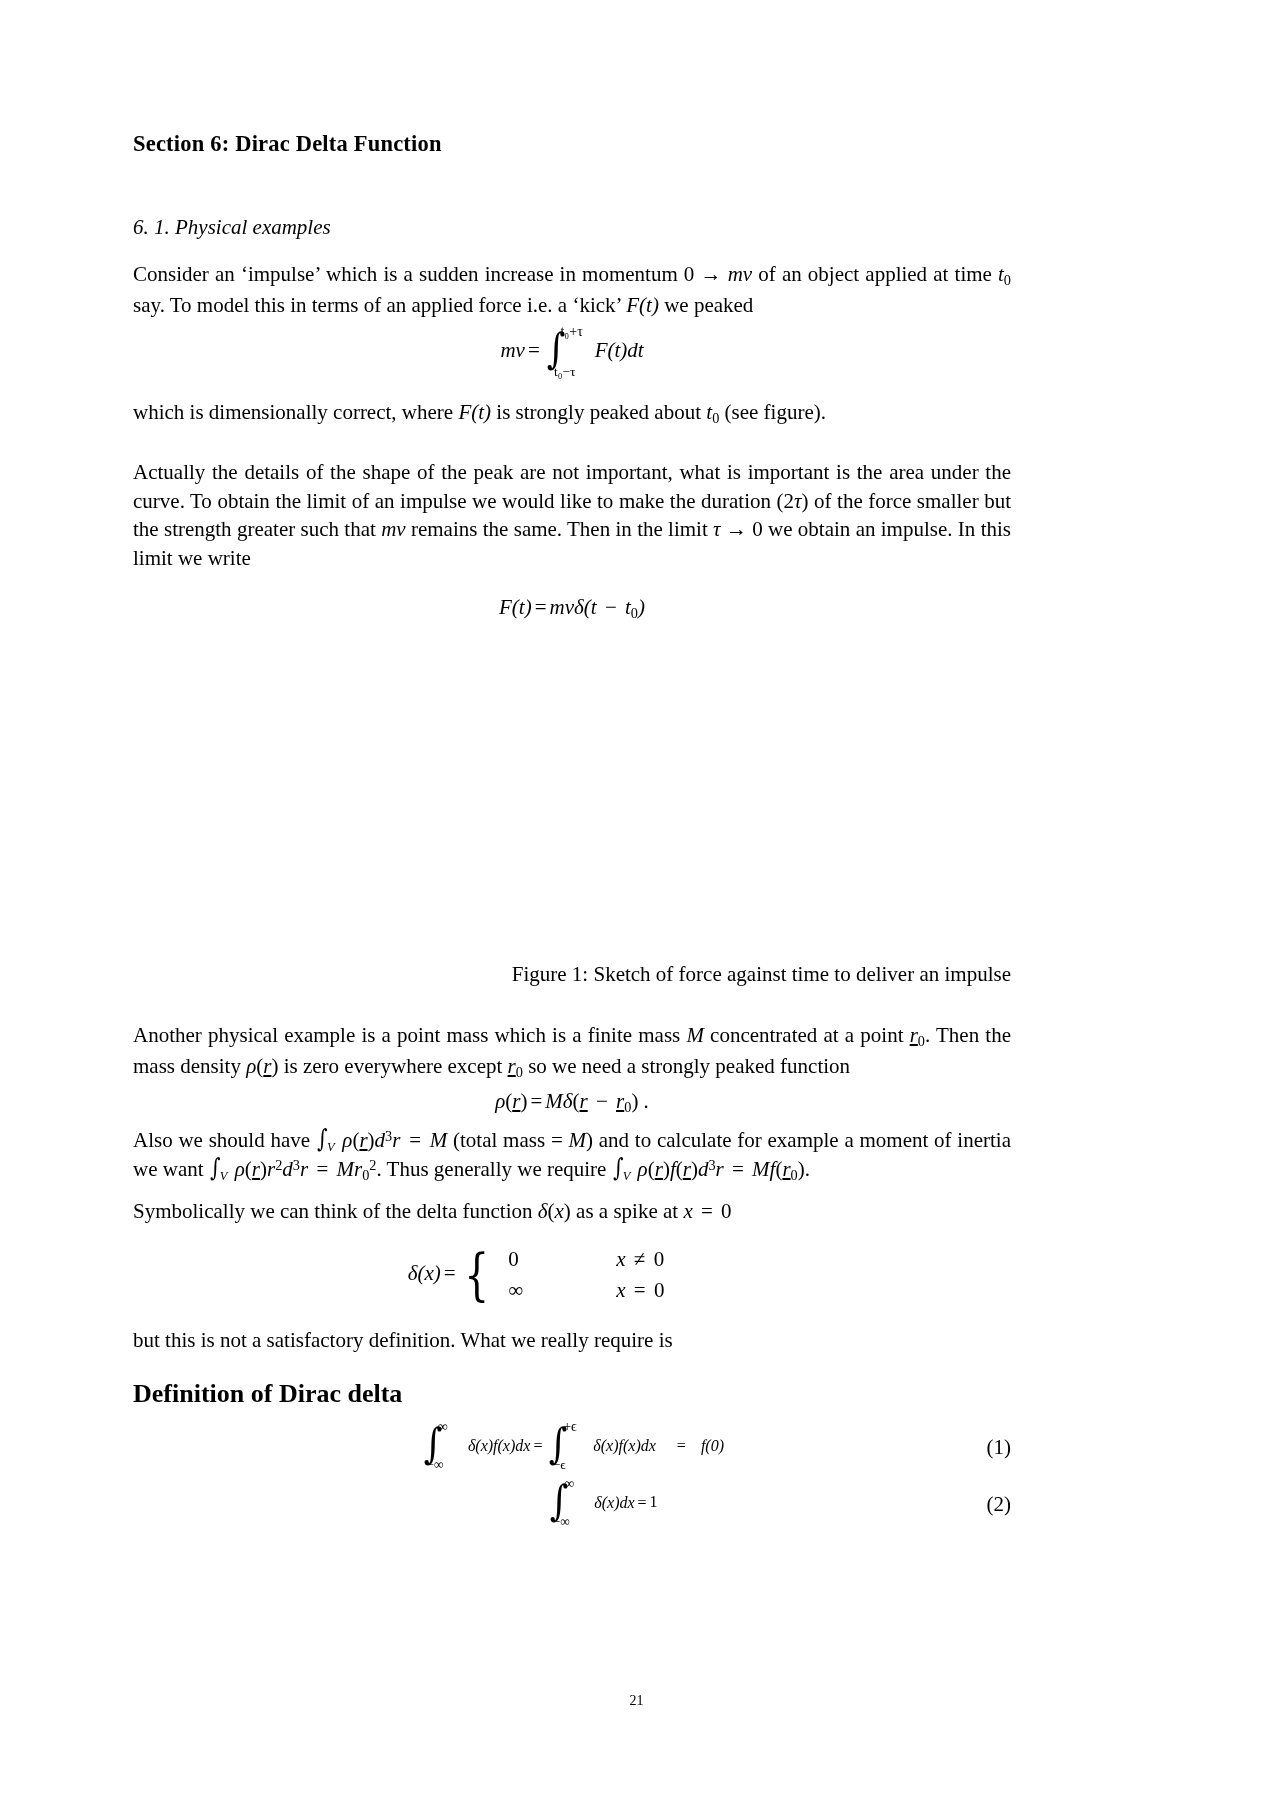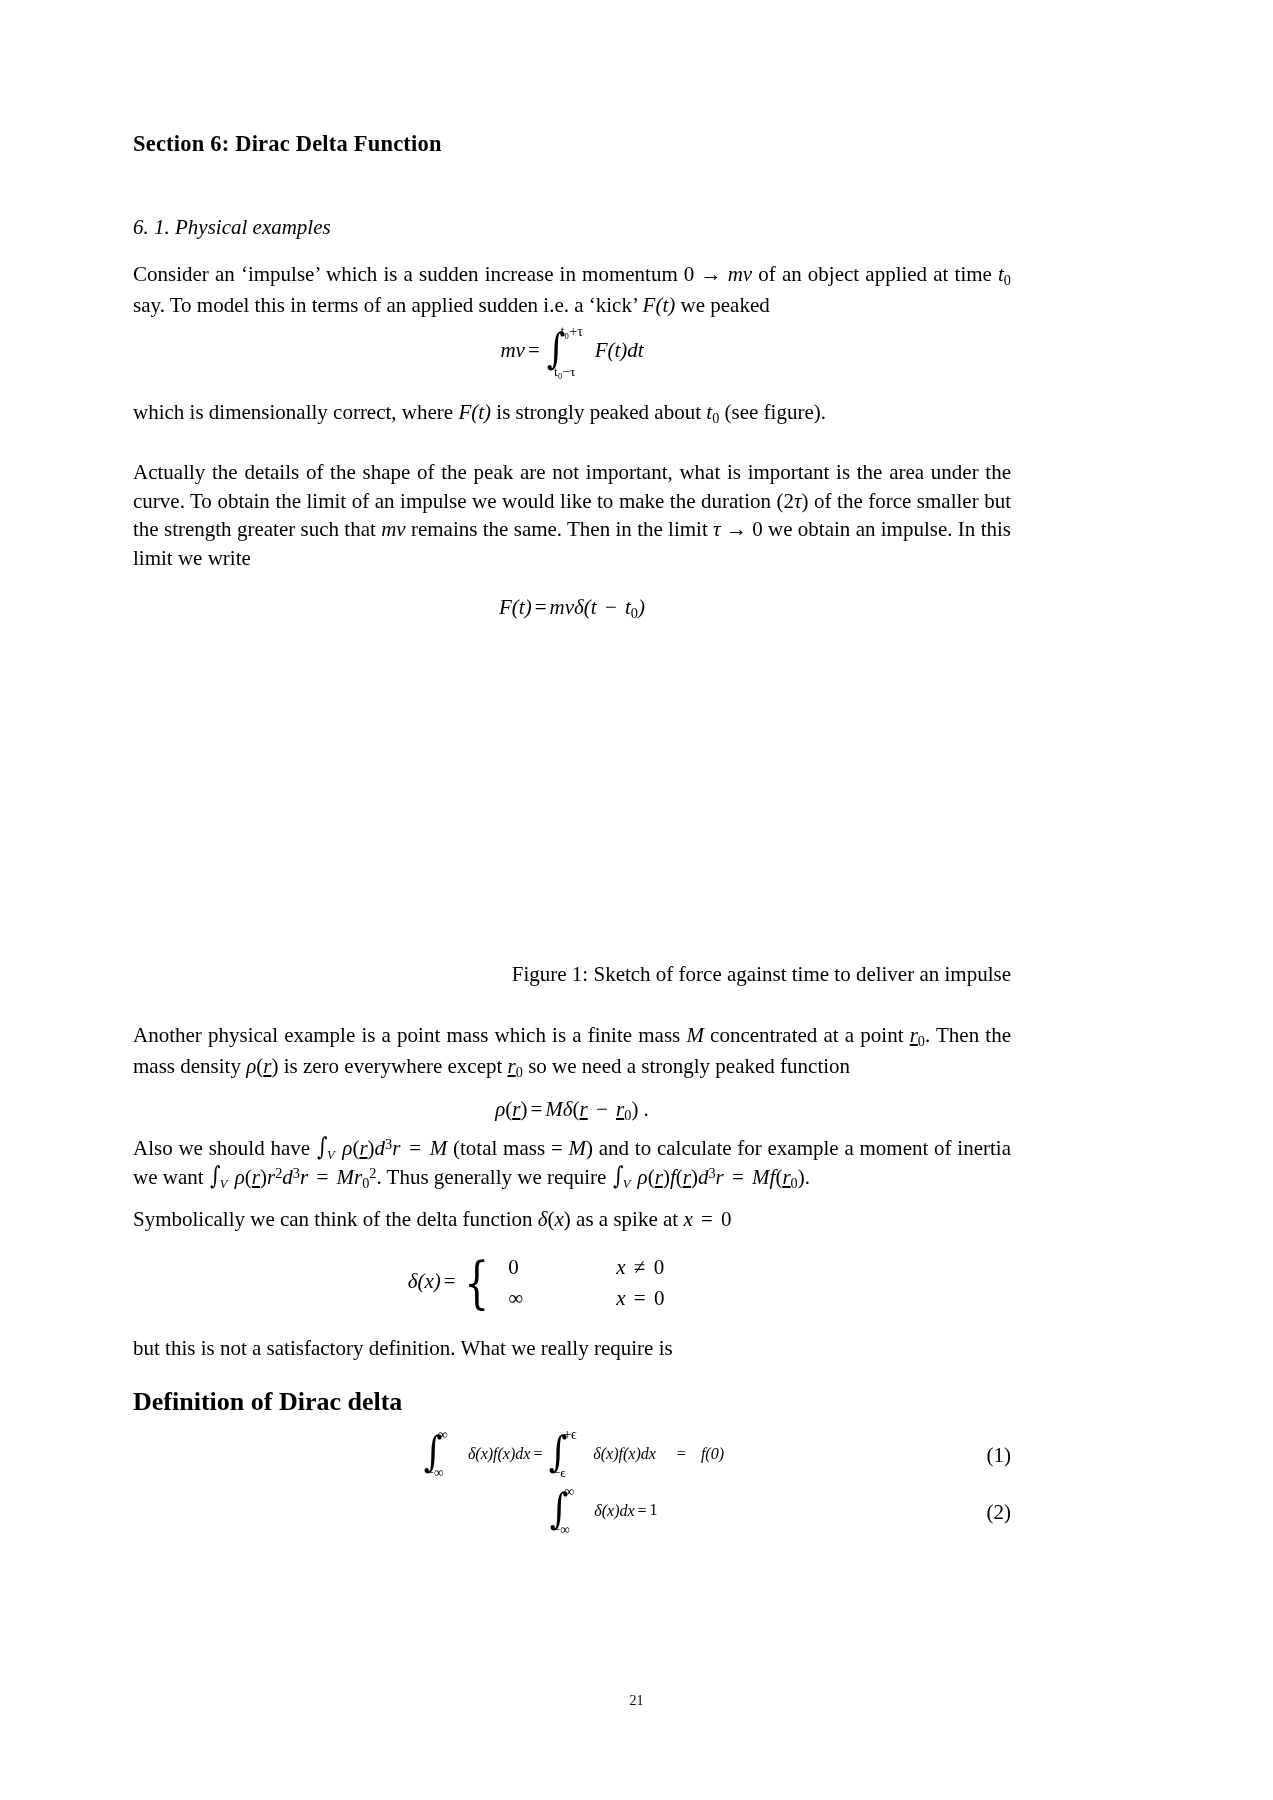--- a/index.html
+++ b/index.html
@@ -182,41 +182,41 @@
 </head>
 <body>
 
 <div class="page">
   <div class="content">
 
     <h1 class="section-title">Section 6:  Dirac Delta Function</h1>
 
     <div class="subsection">6. 1. Physical examples</div>
 
-    <p class="body"><span>Consider an ‘impulse’ which is a sudden increase in momentum 0 → </span><span class="mi">mv</span><span> of an object applied at time </span><span class="mi">t</span><sub class="sn">0</sub><span> say. To model this in terms of an applied sudden i.e. a ‘kick’ </span><span class="mi">F(t)</span><span> we peaked</span></p>
+    <p class="body"><span>Consider an ‘impulse’ which is a sudden increase in momentum 0 → </span><span class="mi">mv</span><span> of an object applied at time </span><span class="mi">t</span><sub class="sn">0</sub><span> say. To model this in terms of an applied force i.e. a ‘kick’ </span><span class="mi">F(t)</span><span> we peaked</span></p>
 
     <div class="eqn-display">
       <span class="mi">mv</span><span class="mo">=</span><span class="intg"><span class="sym">∫</span><span class="lim-top">t₀+τ</span><span class="lim-bot">t₀−τ</span></span><span class="mi" style="margin-left:26px">F(t)dt</span>
     </div>
 
     <p class="body tight"><span>which is dimensionally correct, where </span><span class="mi">F(t)</span><span> is strongly peaked about </span><span class="mi">t</span><sub class="sn">0</sub><span> (see figure).</span></p>
 
     <p class="body tight"><span>Actually the details of the shape of the peak are not important, what is important is the area under the curve. To obtain the limit of an impulse we would like to make the duration (2</span><span class="mi">τ</span><span>) of the force smaller but the strength greater such that </span><span class="mi">mv</span><span> remains the same. Then in the limit </span><span class="mi">τ</span><span> → 0 we obtain an impulse. In this limit we write</span></p>
 
     <div class="eqn-display" style="margin-top:22px">
       <span class="mi"><span class="mi">F</span>(<span class="mi">t</span>)<span class="mo">=</span><span class="mi">mvδ</span>(<span class="mi">t</span> <span class="mo">−</span> <span class="mi">t</span><sub class="sn">0</sub>)</span>
     </div>
 
     <div class="figure-block"></div>
 
     <div class="figure-caption">Figure 1: Sketch of force against time to deliver an impulse</div>
 
     <p class="body" style="margin-top:34px"><span>Another physical example is a point mass which is a finite mass </span><span class="mi">M</span><span> concentrated at a point </span><span class="vec">r</span><sub class="sn">0</sub><span>. Then the mass density </span><span class="mi">ρ</span>(<span class="vec">r</span>)<span> is zero everywhere except </span><span class="vec">r</span><sub class="sn">0</sub><span> so we need a strongly peaked function</span></p>
 
-    <div class="eqn-display" style="margin-top:14px">
+    <div class="eqn-display" style="margin-top:6px">
       <span class="mi">ρ</span>(<span class="vec">r</span>)<span class="mo">=</span><span class="mi">M</span><span class="mi">δ</span>(<span class="vec">r</span> <span class="mo">−</span> <span class="vec">r</span><sub class="sn">0</sub>)&nbsp;.
     </div>
 
     <p class="body tight" style="margin-top:10px"><span>Also we should have </span><span class="inline-int"><span class="isym">∫</span><span class="isub">V</span></span> <span class="mi">ρ</span>(<span class="vec">r</span>)<span class="mi">d</span><sup class="s">3</sup><span class="mi">r</span> <span class="mo">=</span> <span class="mi">M</span><span> (total mass = </span><span class="mi">M</span><span>) and to calculate for example a moment of inertia we want </span><span class="inline-int"><span class="isym">∫</span><span class="isub">V</span></span> <span class="mi">ρ</span>(<span class="vec">r</span>)<span class="mi">r</span><sup class="s">2</sup><span class="mi">d</span><sup class="s">3</sup><span class="mi">r</span> <span class="mo">=</span> <span class="mi">Mr</span><sub class="sn">0</sub><sup class="s">2</sup><span>. Thus generally we require </span><span class="inline-int"><span class="isym">∫</span><span class="isub">V</span></span> <span class="mi">ρ</span>(<span class="vec">r</span>)<span class="mi">f</span>(<span class="vec">r</span>)<span class="mi">d</span><sup class="s">3</sup><span class="mi">r</span> <span class="mo">=</span> <span class="mi">Mf</span>(<span class="vec">r</span><sub class="sn">0</sub>)<span>.</span></p>
 
     <p class="body tight" style="margin-top:12px"><span>Symbolically we can think of the delta function </span><span class="mi">δ</span>(<span class="mi">x</span>)<span> as a spike at </span><span class="mi">x</span> <span class="mo">=</span> <span class="mn">0</span></p>
 
     <div class="eqn-display" style="margin-top:18px">
       <span class="mi"><span class="mi">δ</span>(<span class="mi">x</span>)</span><span class="mo">=</span><span class="cases">
           <span class="brace">{</span>

